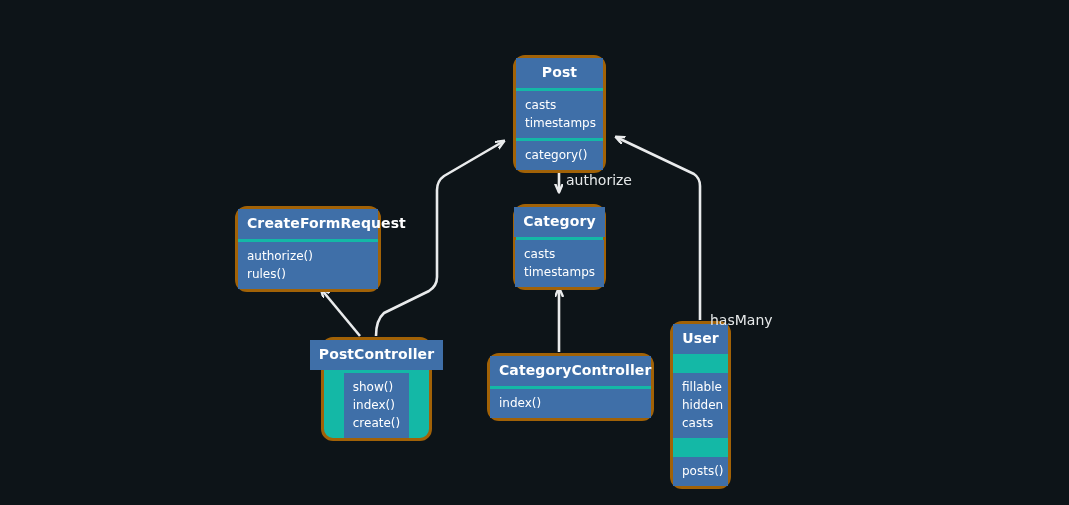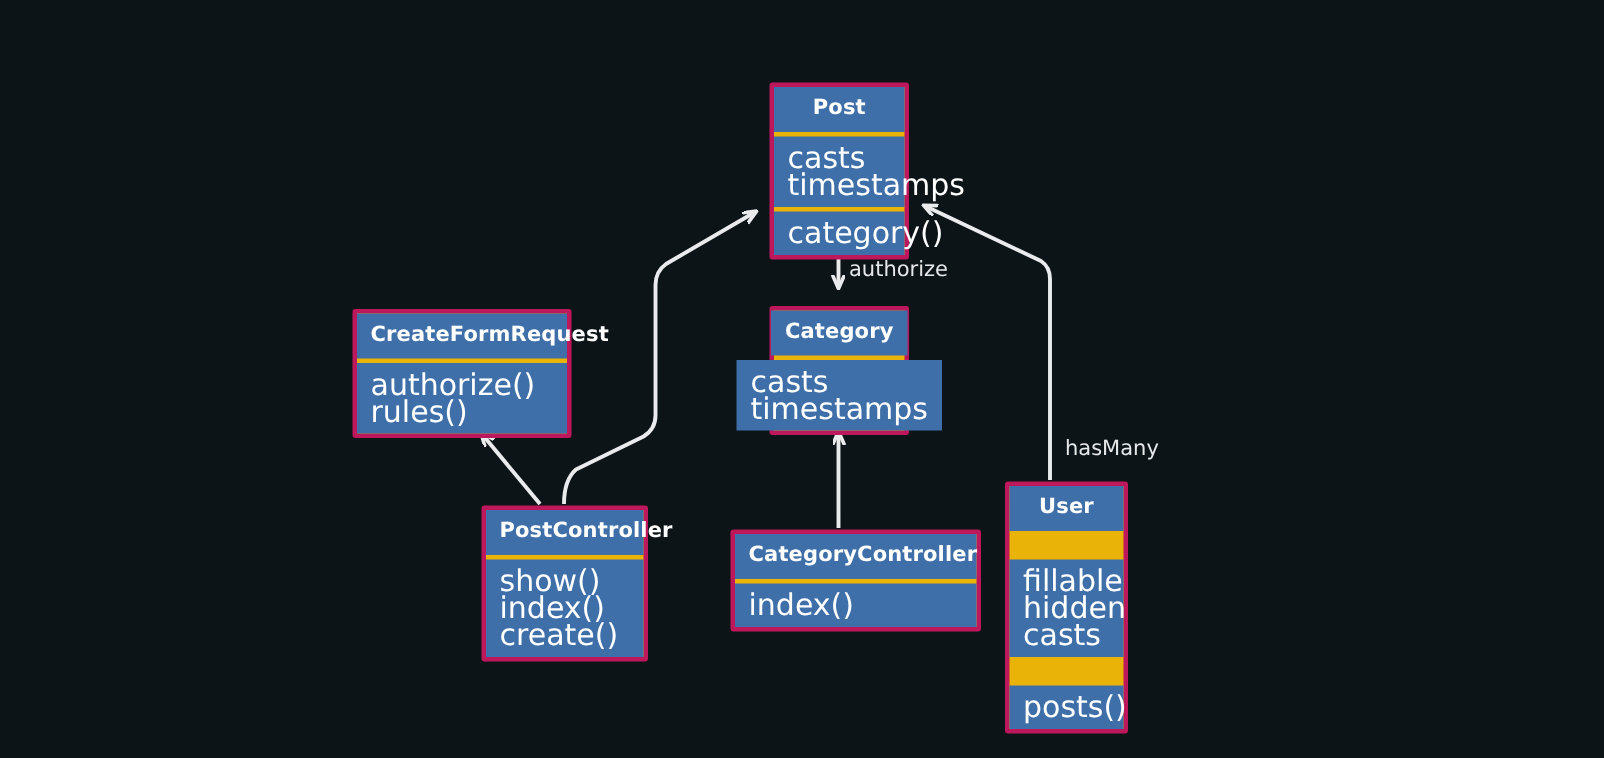--- a/index.html
+++ b/index.html
@@ -20,44 +20,44 @@
     position: absolute;
     left: 0;
     top: 0;
     width: 1069px;
     height: 505px;
     pointer-events: none;
   }
   .uml-node {
     position: absolute;
     box-sizing: border-box;
-    border: 3px solid #be185d;
-    background: #eab308;
-    border-radius: 2px;
+    border: 3px solid #a16207;
+    background: #14b8a6;
+    border-radius: 12px;
     display: flex;
     flex-direction: column;
     gap: 3px;
     z-index: 2;
   }
   .compartment {
     background: #3f6fa8;
     box-sizing: border-box;
     padding: 4px 9px 5px 9px;
     color: #ffffff;
   }
   .compartment.title {
     text-align: center;
     font-weight: bold;
     font-size: 14px;
     line-height: 17px;
     padding: 6px 9px 7px 9px;
     letter-spacing: 0.1px;
   }
   .compartment.body {
-    font-size: 20px;
+    font-size: 12px;
     line-height: 18px;
     text-align: left;
     padding: 5px 9px 6px 9px;
   }
   .member {
     white-space: nowrap;
   }
   .edge-label {
     position: absolute;
     color: #e6e9ea;
@@ -111,45 +111,45 @@
   </div>
 
   <div class="uml-node" style="left:513px; top:204px; width:93px;align-items:center;">
     <div class="compartment title">Category</div>
     <div class="compartment body">
       <div class="member">casts</div>
       <div class="member">timestamps</div>
     </div>
   </div>
 
-  <div class="uml-node" style="left:321px; top:337px; width:111px;">
+  <div class="uml-node" style="left:321px; top:337px; width:111px;align-items:center;">
     <div class="compartment title">PostController</div>
     <div class="compartment body">
       <div class="member">show()</div>
       <div class="member">index()</div>
       <div class="member">create()</div>
     </div>
   </div>
 
   <div class="uml-node" style="left:487px; top:353px; width:167px;">
     <div class="compartment title">CategoryController</div>
     <div class="compartment body">
       <div class="member">index()</div>
     </div>
   </div>
 
-  <div class="uml-node" style="left:670px; top:321px; width:82px;gap:19px;">
+  <div class="uml-node" style="left:670px; top:321px; width:61px;gap:19px;">
     <div class="compartment title">User</div>
     <div class="compartment body">
       <div class="member">fillable</div>
       <div class="member">hidden</div>
       <div class="member">casts</div>
     </div>
     <div class="compartment body">
       <div class="member">posts()</div>
     </div>
   </div>
 
   <div class="edge-label" style="left:566px; top:172px;">authorize</div>
 
-  <div class="edge-label" style="left:710px; top:291px;text-align:right;">hasMany</div>
+  <div class="edge-label" style="left:710px; top:312px;text-align:right;">hasMany</div>
 
 </div>
 
 </body></html>

